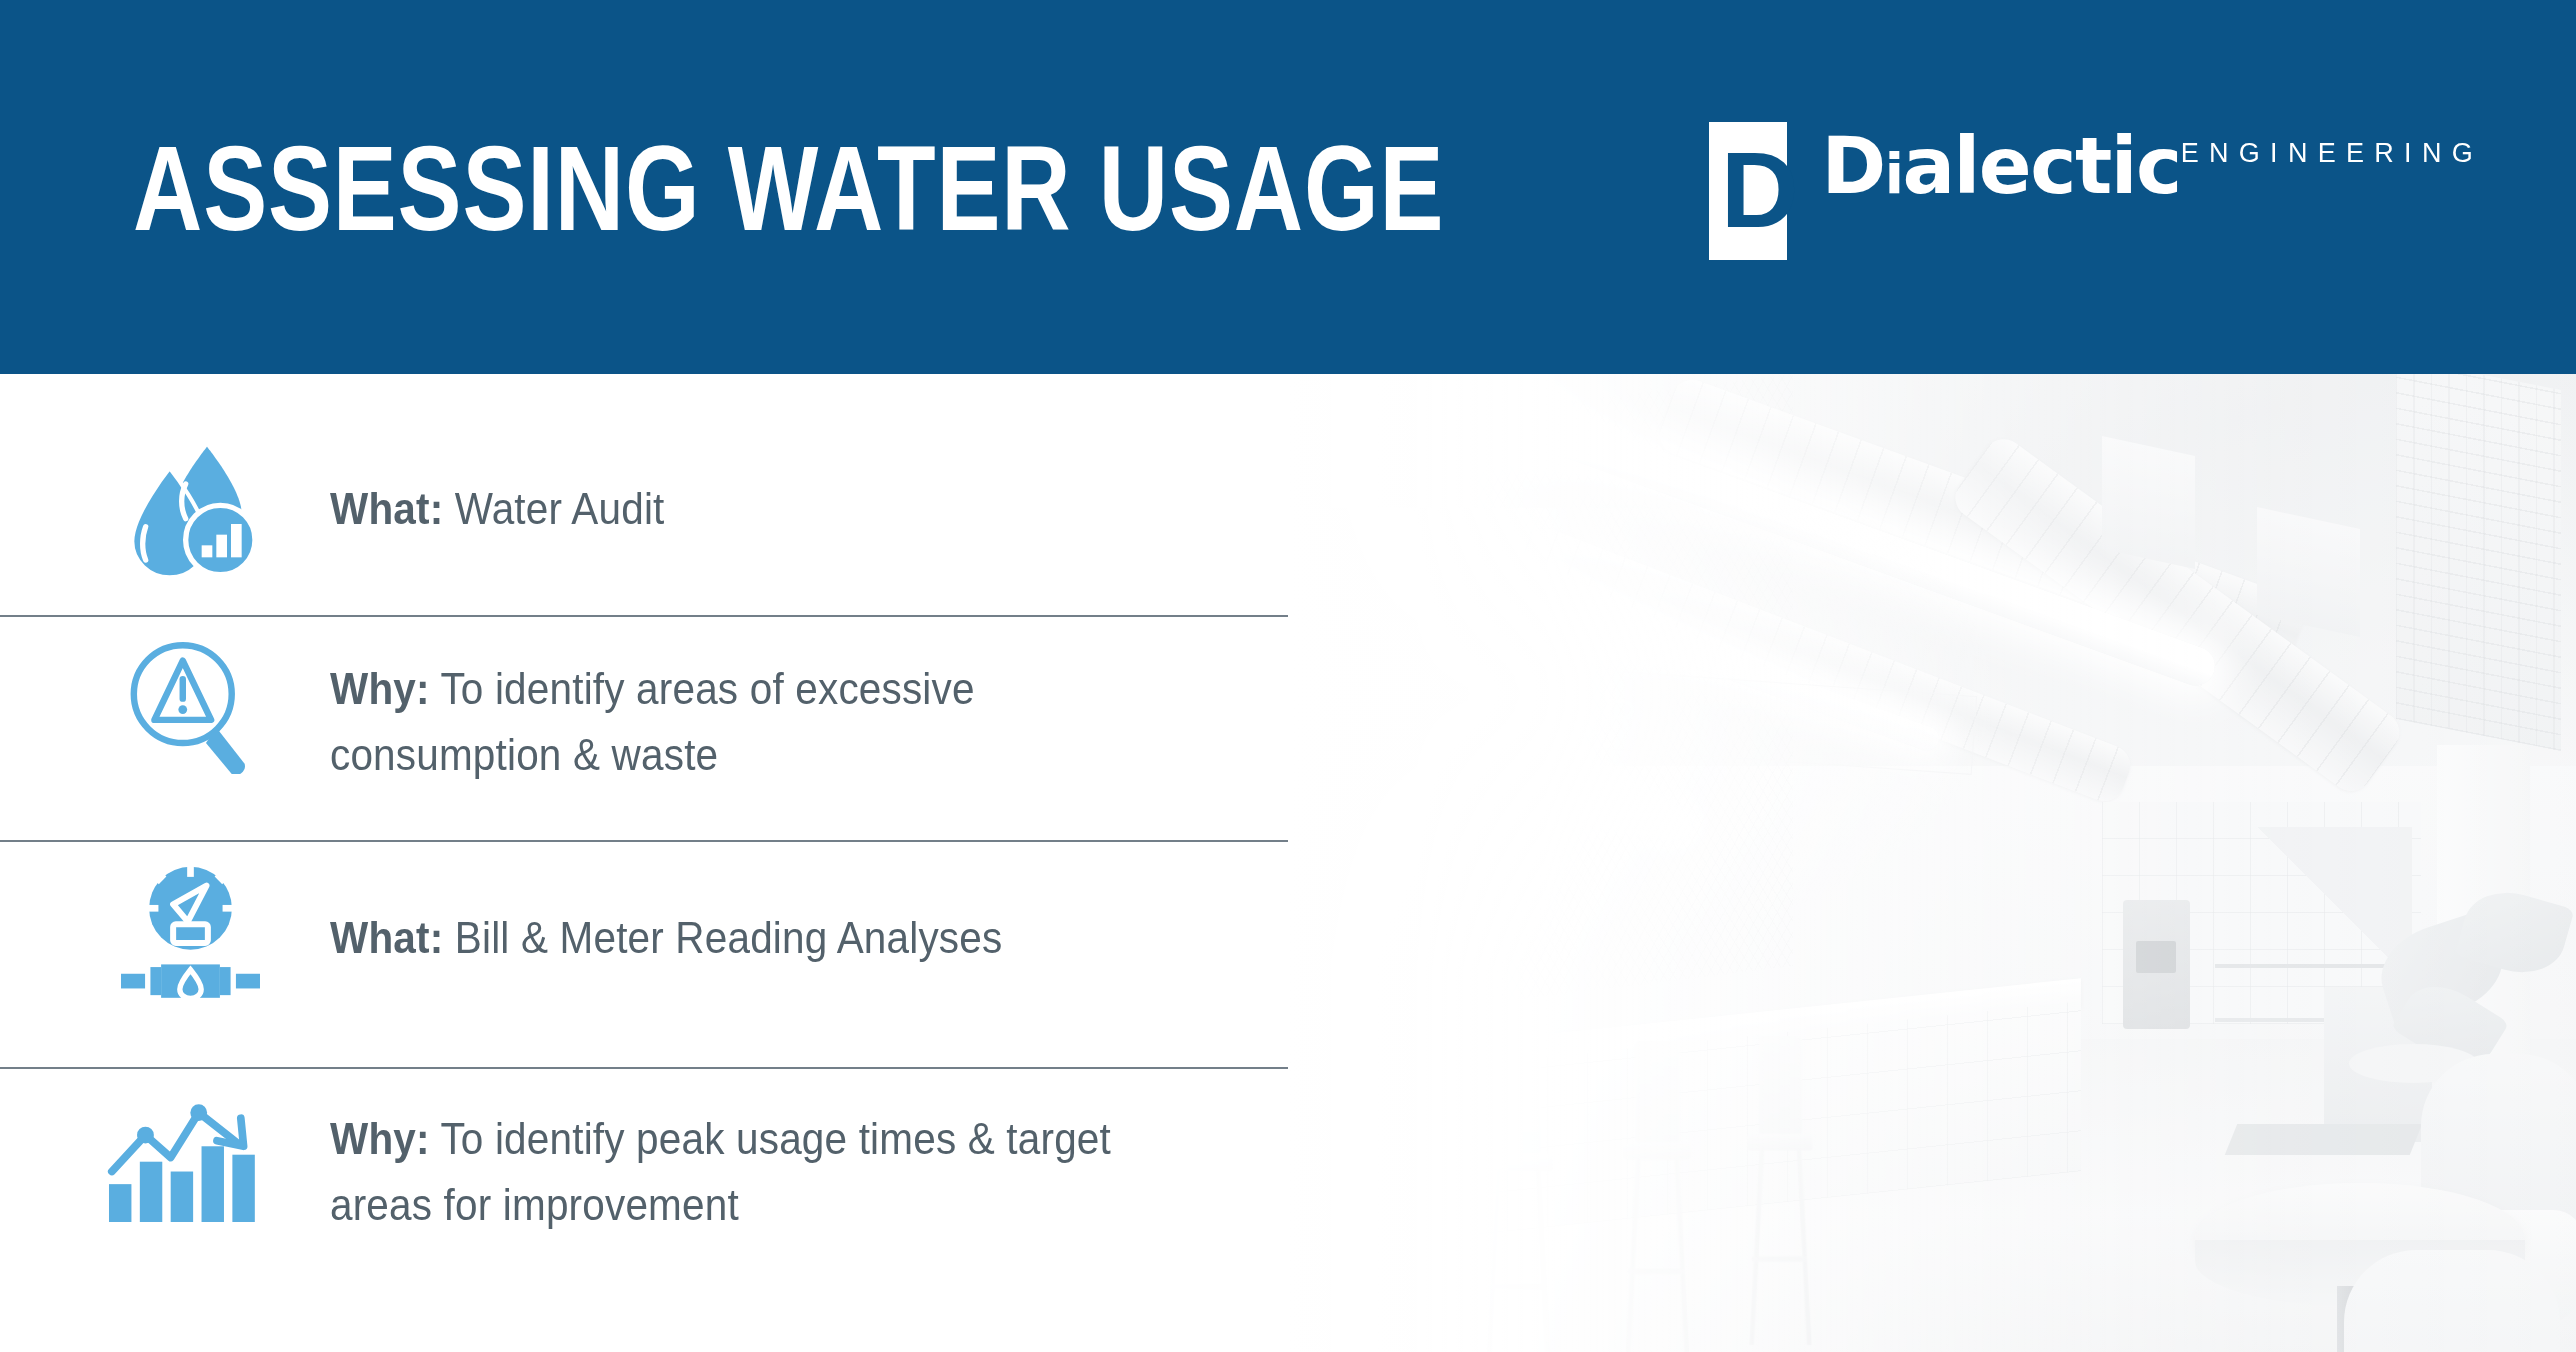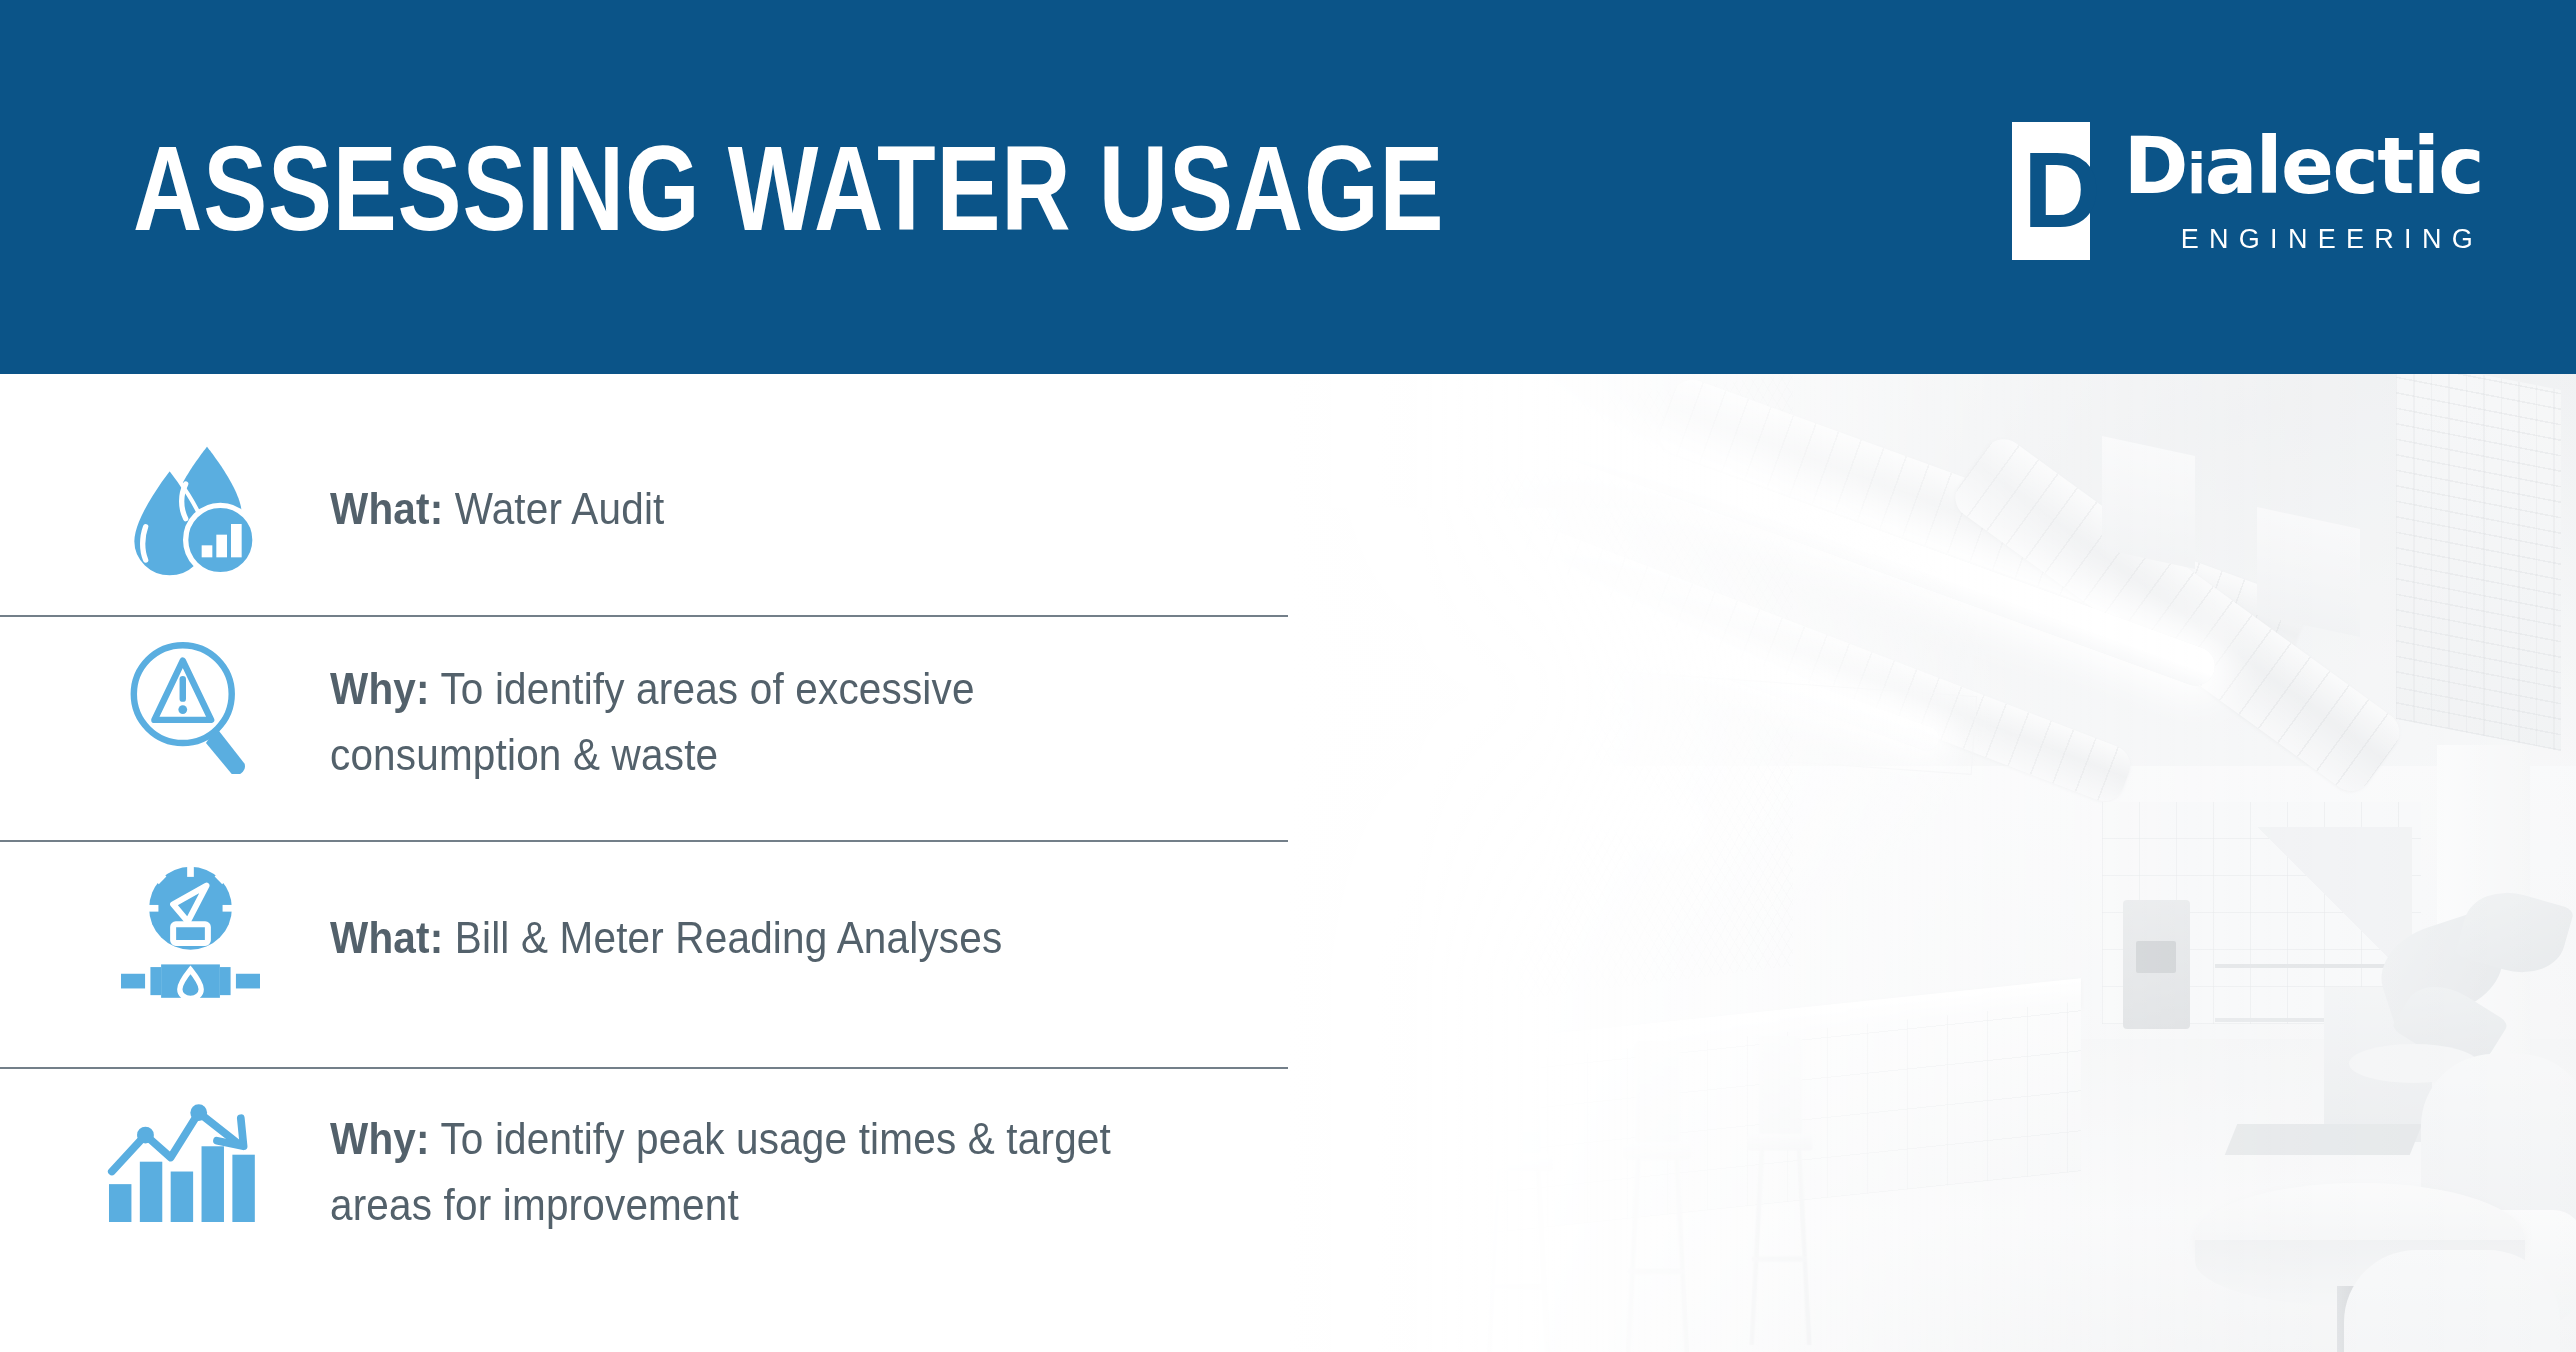--- a/index.html
+++ b/index.html
@@ -72,21 +72,20 @@
     color: #0b5488;
     font-family: "Liberation Sans", sans-serif;
     font-size: 108px;
     font-weight: bold;
     line-height: 91px;
     letter-spacing: -3.1px;
   }
   .logo-text {
     margin-left: 34px;
     display: flex;
-    flex-direction: column;
     justify-content: flex-start;
     padding-top: 5.2px;
   }
   .logo-word {
     color: #ffffff;
     font-family: "DejaVu Sans", sans-serif;
     font-size: 78px;
     font-weight: bold;
     line-height: 78px;
     letter-spacing: -1.5px;

